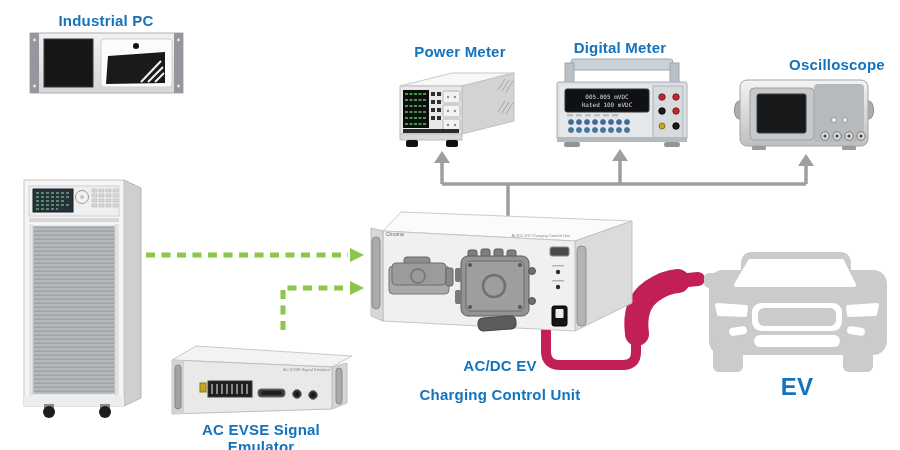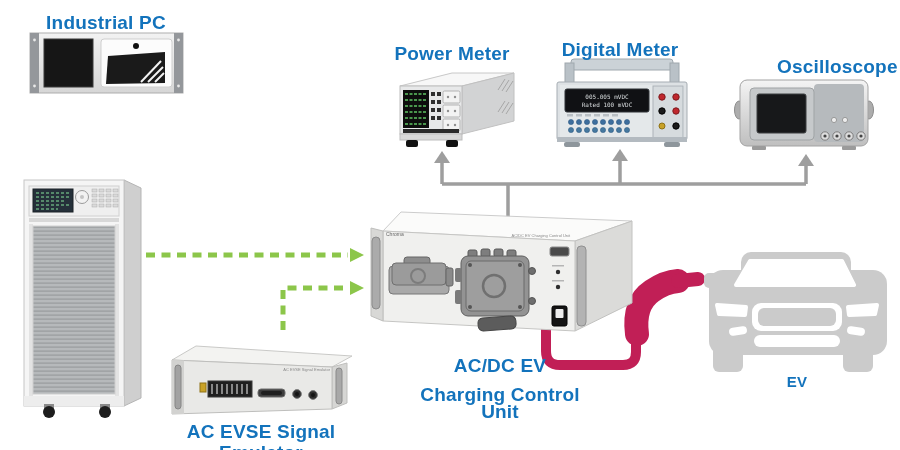--- a/index.html
+++ b/index.html
@@ -1,21 +1,21 @@
 <!DOCTYPE html>
 <html style="--label-blue: #1373BC; --arrow-green: #8CC64A; --cable-red: #C11F56; --bus-gray: #9E9E9E; --car-gray: #CBCBCB;"><head>
 <meta charset="utf-8">
 <style>
   html,body{margin:0;padding:0;background:#fff;}
   #canvas{position:relative;width:900px;height:450px;background:#fff;overflow:hidden;
           font-family:"Liberation Sans",sans-serif;}
   #scene{position:absolute;left:0;top:0;}
-  .lbl{position:absolute;font-weight:700;font-size:19px;color:var(--label-blue,#1373BC);
+  .lbl{position:absolute;font-weight:700;font-size:15px;color:var(--label-blue,#1373BC);
        text-align:center;letter-spacing:.2px;line-height:1.1;}
-  .lbl-ev{font-size:15px;text-align:center;}
+  .lbl-ev{font-size:24px;text-align:center;}
   .lbl-ccu span{display:block;line-height:17px;margin-top:12px;}
   .microtext{position:absolute;color:#8A8A8A;font-size:5px;line-height:1.2;}
   .dm-display-text{position:absolute;left:567px;top:93px;width:80px;text-align:center;
        font-family:"DejaVu Sans Mono",monospace;font-size:6px;line-height:8px;color:#D9DDDF;}
 </style>
 </head>
 <body>
 
 <div id="canvas">
 
@@ -324,21 +324,21 @@
 
   <g style="stroke:var(--arrow-green,#8CC64A)" stroke-width="5" fill="none" stroke-dasharray="9 6.5">
     <path d="M146 255 H348"></path>
     <path d="M283 330 L283 288 L348 288"></path>
     <polygon points="350,248 350,262 364,255" style="fill:var(--arrow-green,#8CC64A)" stroke="none" stroke-dasharray="none"></polygon>
     <polygon points="350,281 350,295 364,288" style="fill:var(--arrow-green,#8CC64A)" stroke="none" stroke-dasharray="none"></polygon>
   </g>
 </svg>
 
 <div class="lbl" style="left:46px;top:13px;width:120px;">Industrial PC</div>
-<div class="lbl" style="left:392px;top:44px;width:120px;text-align:center;">Power Meter</div>
+<div class="lbl" style="left:400px;top:44px;width:120px;text-align:center;">Power Meter</div>
 <div class="lbl" style="left:560px;top:40px;width:120px;text-align:center;">Digital Meter</div>
 <div class="lbl" style="left:777px;top:57px;width:120px;">Oscilloscope</div>
 <div class="lbl" style="left:181px;top:422px;width:160px;">AC EVSE Signal Emulator</div>
 <div class="lbl lbl-ccu" style="left:400px;top:345px;width:200px;">
   <span>AC/DC EV</span>
   <span>Charging Control Unit</span>
 </div>
 <div class="lbl lbl-ev" style="left:767px;top:374px;width:60px;">EV</div>
 
 <div class="microtext" style="left:386px;top:231px;color:#666;">Chroma</div>

